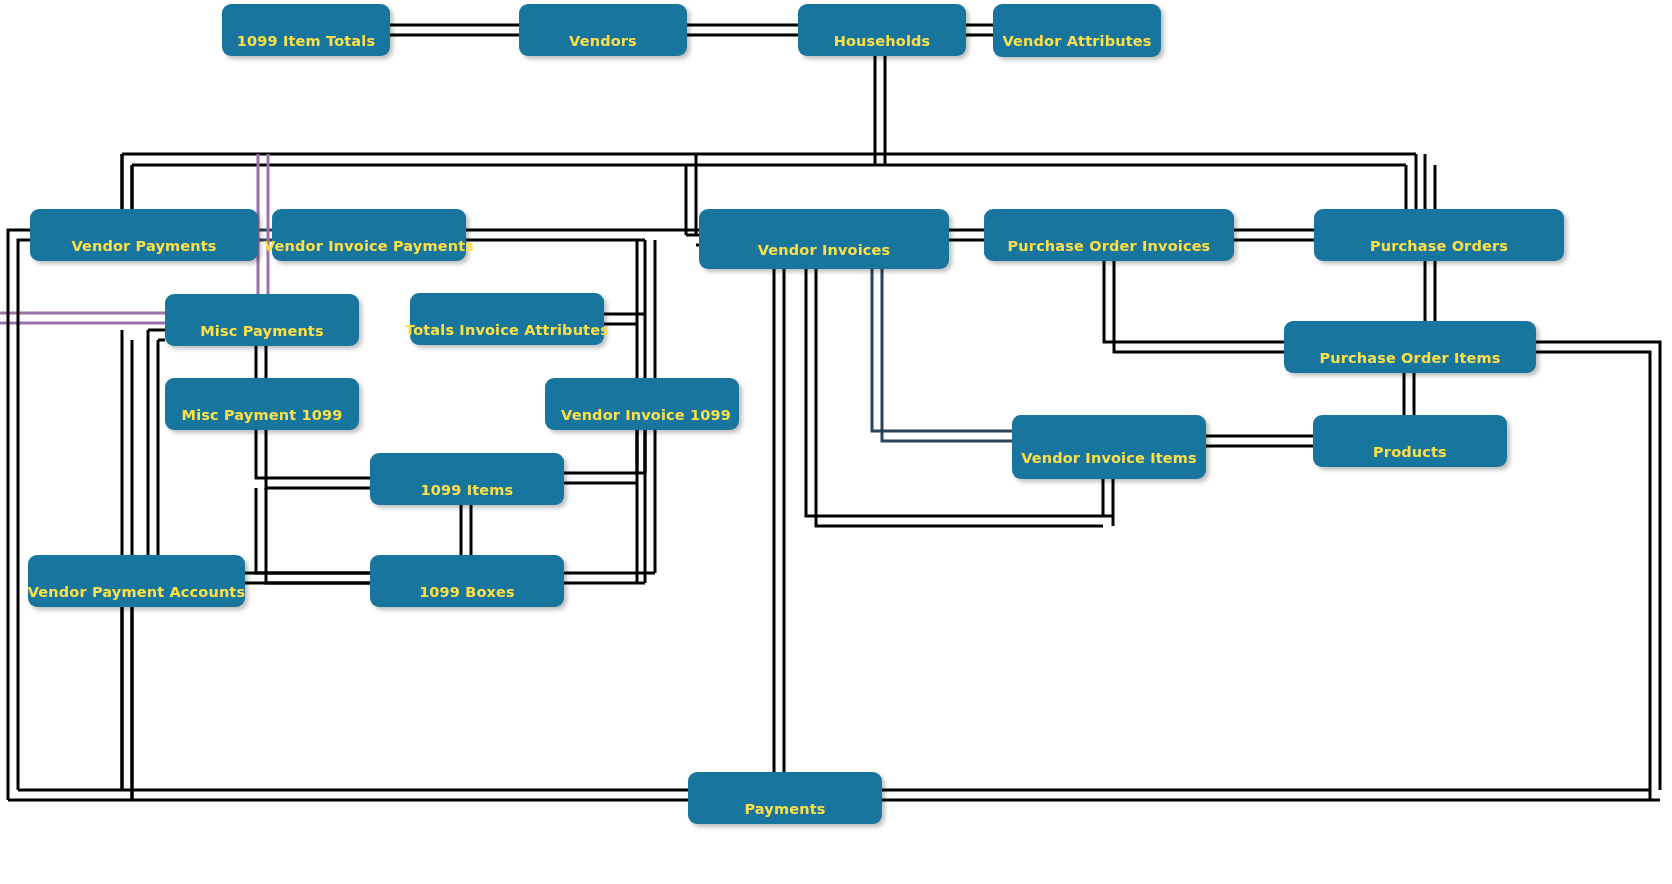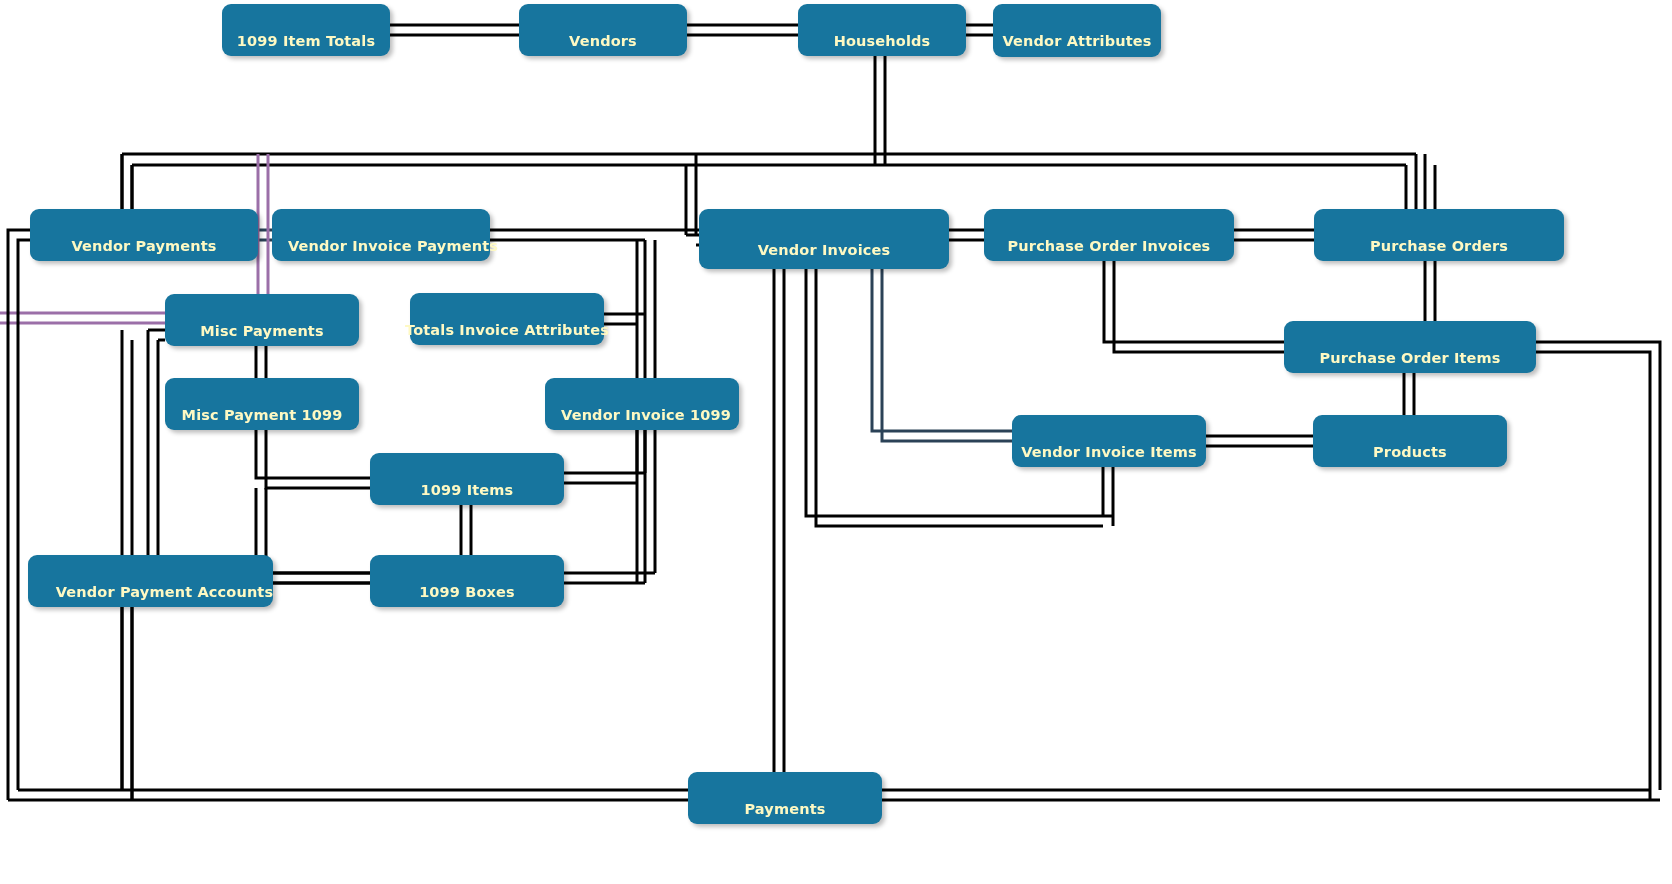--- a/index.html
+++ b/index.html
@@ -13,21 +13,21 @@
   .node{
     position:absolute;
     background:#17759e;
     border-radius:9px;
     box-shadow:3px 3px 4px rgba(0,0,0,0.25);
     display:flex;align-items:center;justify-content:center;
     text-align:center;
     z-index:5;
   }
   .node-label{
-    color:#fef9c3;
+    color:#fde047;
     font-weight:bold;
     font-size:14.5px;
     letter-spacing:0.15px;
     line-height:1.1;
     padding:0 8px;
     white-space:nowrap;
     font-family:"DejaVu Sans","Liberation Sans",sans-serif;
     margin-top:23px;
   }
 </style>
@@ -236,21 +236,21 @@
   <div class="node" style="left:798px;top:4px;width:168px;height:52px;">
     <span class="node-label">Households</span>
   </div>
   <div class="node" style="left:993px;top:4px;width:168px;height:53px;">
     <span class="node-label">Vendor Attributes</span>
   </div>
 
   <div class="node" style="left:30px;top:209px;width:228px;height:52px;">
     <span class="node-label">Vendor Payments</span>
   </div>
-  <div class="node" style="left:272px;top:209px;width:194px;height:52px;padding-left:24px;">
+  <div class="node" style="left:272px;top:209px;width:194px;height:52px;">
     <span class="node-label">Vendor Invoice Payments</span>
   </div>
   <div class="node" style="left:699px;top:209px;width:250px;height:60px;justify-content:center;">
     <span class="node-label">Vendor Invoices</span>
   </div>
   <div class="node" style="left:984px;top:209px;width:250px;height:52px;">
     <span class="node-label">Purchase Order Invoices</span>
   </div>
   <div class="node" style="left:1314px;top:209px;width:250px;height:52px;">
     <span class="node-label">Purchase Orders</span>
@@ -266,32 +266,32 @@
     <span class="node-label">Purchase Order Items</span>
   </div>
 
   <div class="node" style="left:165px;top:378px;width:194px;height:52px;">
     <span class="node-label">Misc Payment 1099</span>
   </div>
   <div class="node" style="left:545px;top:378px;width:194px;height:52px;justify-content:flex-end;">
     <span class="node-label">Vendor Invoice 1099</span>
   </div>
 
-  <div class="node" style="left:1012px;top:415px;width:194px;height:52px;justify-content:center;">
+  <div class="node" style="left:1012px;top:415px;width:194px;height:64px;justify-content:center;">
     <span class="node-label">Vendor Invoice Items</span>
   </div>
   <div class="node" style="left:1313px;top:415px;width:194px;height:52px;">
     <span class="node-label">Products</span>
   </div>
 
   <div class="node" style="left:370px;top:453px;width:194px;height:52px;">
     <span class="node-label">1099 Items</span>
   </div>
 
-  <div class="node" style="left:28px;top:555px;width:217px;height:52px;padding-left:28px;">
+  <div class="node" style="left:28px;top:555px;width:217px;height:52px;">
     <span class="node-label">Vendor Payment Accounts</span>
   </div>
   <div class="node" style="left:370px;top:555px;width:194px;height:52px;">
     <span class="node-label">1099 Boxes</span>
   </div>
 
   <div class="node" style="left:688px;top:772px;width:194px;height:52px;">
     <span class="node-label">Payments</span>
   </div>
 

